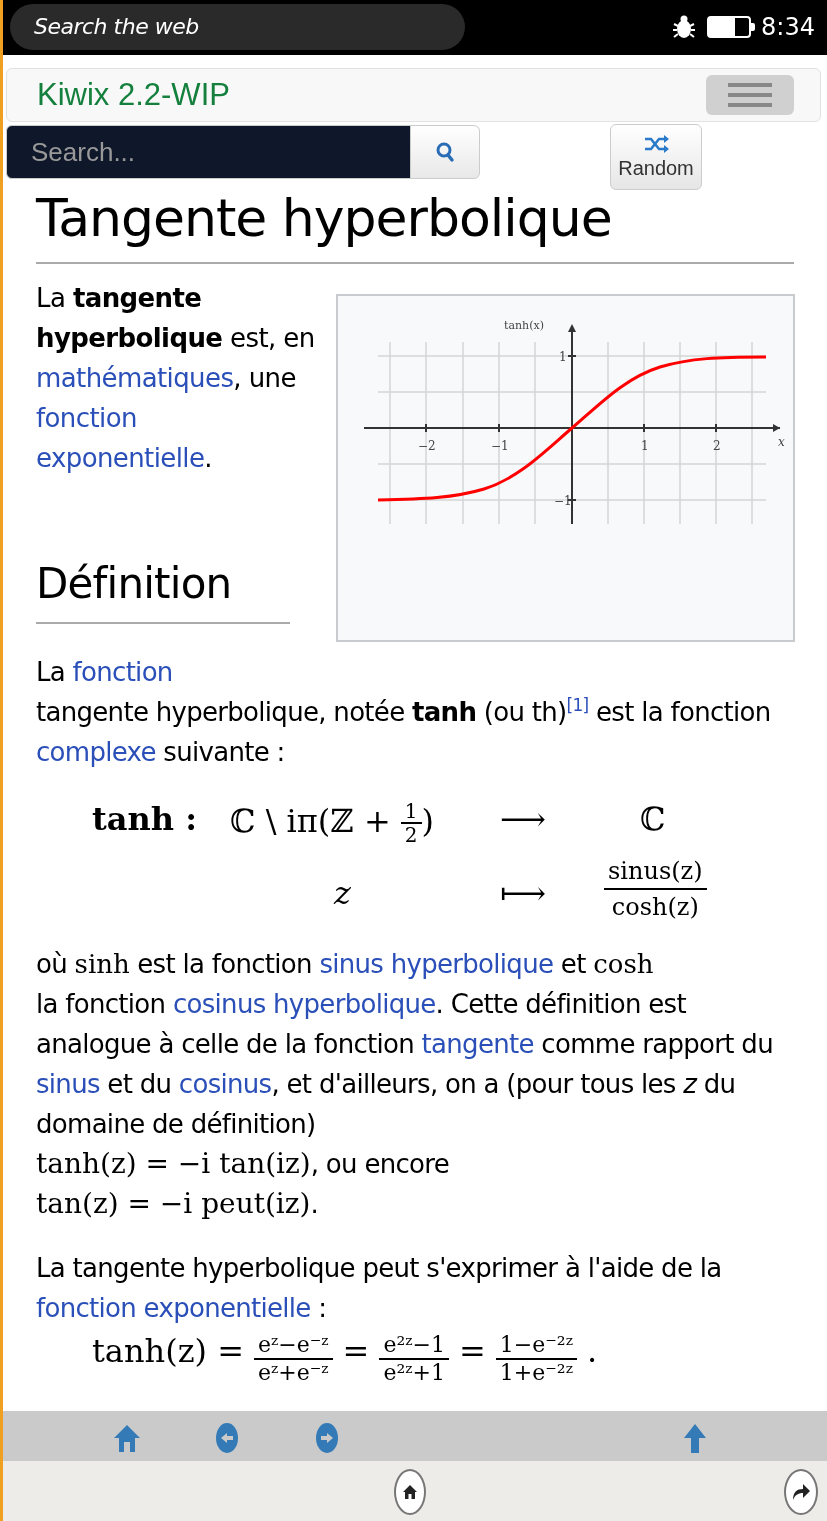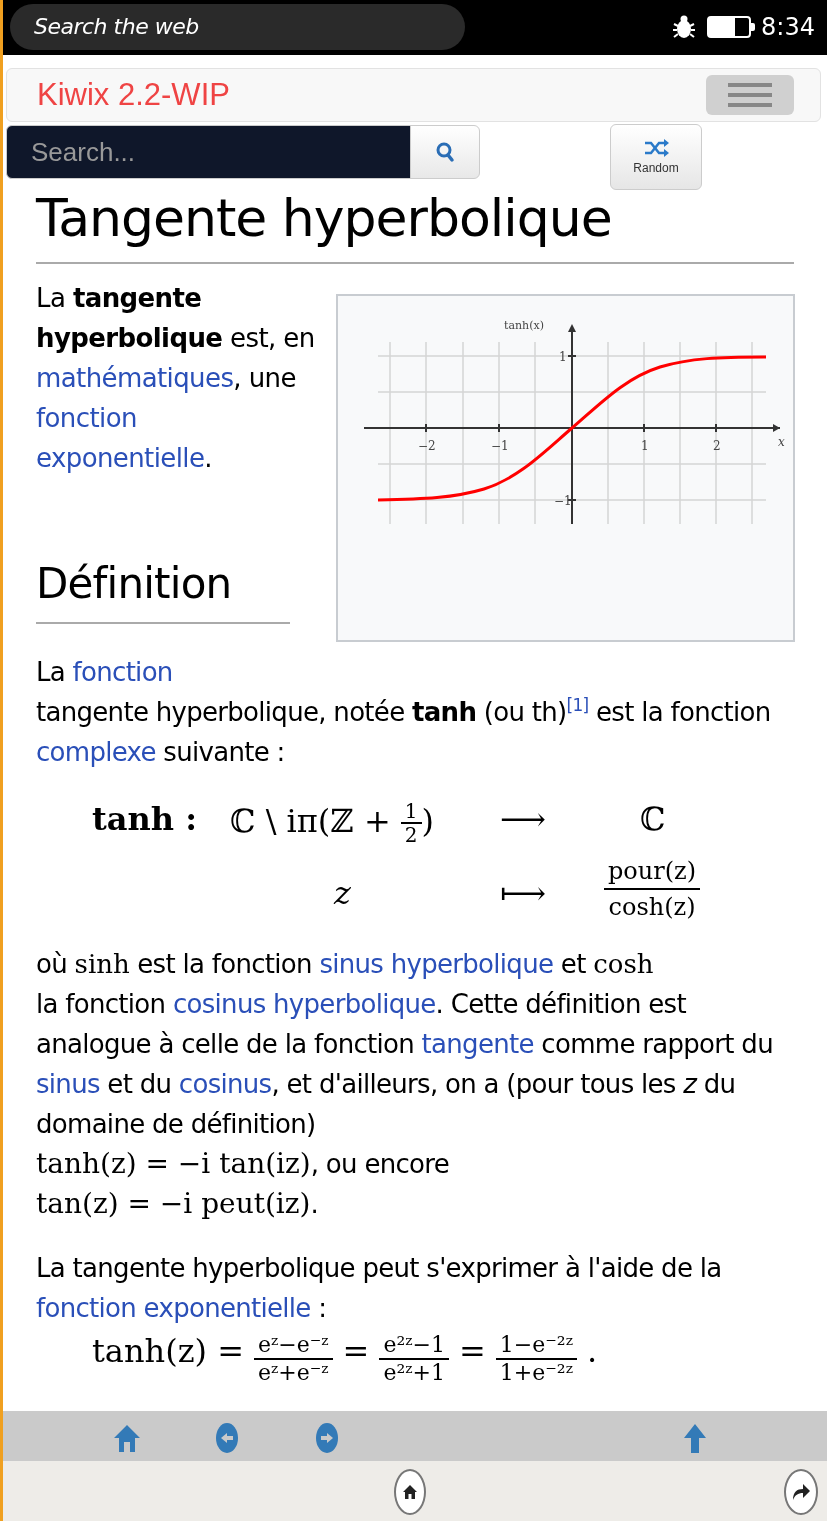--- a/index.html
+++ b/index.html
@@ -11,30 +11,30 @@
   .statusbar { position: absolute; left: 0; top: 0; width: 827px; height: 55px; background: #000; }
   .web-search { position: absolute; left: 10px; top: 4px; width: 455px; height: 46px; border-radius: 23px; background: #2a2a2a; color: #fff; font-family: "DejaVu Sans", sans-serif; font-style: italic; font-size: 22px; line-height: 46px; padding-left: 24px; letter-spacing: -0.5px; }
   .status-right { position: absolute; right: 12px; top: 10px; height: 34px; display: flex; align-items: center; gap: 10px; color: #fff; font-size: 24px; }
   .bug-icon { width: 26px; height: 26px; }
   .battery-icon { width: 44px; height: 22px; border: 2px solid #fff; border-radius: 4px; position: relative; background: #000; }
   .battery-icon::before { content: ""; position: absolute; left: 0; top: 0; width: 26px; height: 18px; background: #fff; }
   .battery-icon::after { content: ""; position: absolute; right: -6px; top: 5px; width: 4px; height: 8px; background: #fff; border-radius: 0 2px 2px 0; }
 
   
   .navbar { position: absolute; left: 6px; top: 68px; width: 815px; height: 54px; background: #f8f8f8; border: 1px solid #e2e2e2; border-radius: 6px; }
-  .brand { position: absolute; left: 30px; top: 8px; font-family: "Liberation Sans", sans-serif; font-size: 31px; color: #ef4444; }
+  .brand { position: absolute; left: 30px; top: 8px; font-family: "Liberation Sans", sans-serif; font-size: 31px; color: #15803d; }
   .hamburger { position: absolute; right: 26px; top: 6px; width: 88px; height: 40px; background: #d0d0d0; border-radius: 6px; display: flex; flex-direction: column; justify-content: center; align-items: center; gap: 6px; }
   .hamburger span { display: block; width: 44px; height: 4px; background: #888; }
 
   
   .search-group { position: absolute; left: 6px; top: 125px; width: 474px; height: 54px; }
   .search-input { position: absolute; left: 0; top: 0; width: 405px; height: 54px; border: 1px solid #ccc; border-radius: 6px 0 0 6px; background: #0f172a; font-family: "Liberation Sans", sans-serif; font-size: 26px; color: #999; padding-left: 24px; outline: none; }
   .search-input::placeholder { color: #999; }
   .search-btn { position: absolute; left: 404px; top: 0; width: 70px; height: 54px; border: 1px solid #ccc; border-radius: 0 6px 6px 0; background: linear-gradient(#fff, #e8e8e8); display: flex; align-items: center; justify-content: center; }
-  .random-btn { position: absolute; left: 610px; top: 124px; width: 92px; height: 66px; border: 1px solid #ccc; border-radius: 6px; background: linear-gradient(#fff, #e6e6e6); display: flex; flex-direction: column; align-items: center; justify-content: center; font-family: "Liberation Sans", sans-serif; font-size: 12px; color: #333; gap: 4px; }
+  .random-btn { position: absolute; left: 610px; top: 124px; width: 92px; height: 66px; border: 1px solid #ccc; border-radius: 6px; background: linear-gradient(#fff, #e6e6e6); display: flex; flex-direction: column; align-items: center; justify-content: center; font-family: "Liberation Sans", sans-serif; font-size: 20px; color: #333; gap: 4px; }
 
   
   .article { position: absolute; left: 36px; top: 182px; width: 760px; color: #000; font-family: "DejaVu Sans", sans-serif; }
   .page-title { font-family: "DejaVu Sans", sans-serif; font-size: 52px; font-weight: normal; line-height: 68px; letter-spacing: -1px; padding-bottom: 10px; border-bottom: 2px solid #aaa; width: 758px; margin-top: 2px; }
   .intro { position: absolute; left: 0; top: 96px; width: 280px; font-size: 26px; line-height: 40px; letter-spacing: -0.6px; }
   a, .link { color: #2a4fb8; text-decoration: none; }
   b { font-weight: bold; }
 
   .figure { position: absolute; left: 300px; top: 112px; width: 459px; height: 348px; background: #f8f9fa; border: 2px solid #c8ccd1; }
   .figure svg { position: absolute; left: 6px; top: 6px; }
@@ -175,21 +175,21 @@
     <span style="position:absolute; left:0; top:6px; font-weight:bold;">tanh :</span>
     <span style="position:absolute; left:138px; top:6px;"><span>ℂ \ iπ(ℤ + </span><span class="frac" style="font-size:20px;line-height:22px;">
           <span class="num">1</span>
           <span class="den">2</span>
         </span><span>)</span></span>
     <span style="position:absolute; left:408px; top:6px;">⟶</span>
     <span style="position:absolute; left:548px; top:6px;">ℂ</span>
     <span class="mathI" style="position:absolute; left:242px; top:80px;">z</span>
     <span style="position:absolute; left:408px; top:80px;">⟼</span>
     <span class="frac" style="position:absolute; left:512px; top:60px; font-size:24px; line-height:34px;">
-        <span class="num">pour(z)</span>
+        <span class="num">sinus(z)</span>
         <span class="den">cosh(z)</span>
       </span>
   </div>
 
   <div class="para" style="top:762px;">
     <span>où </span><span class="math">sinh</span><span> est la fonction </span><a class="link">sinus hyperbolique</a><span> et </span><span class="math">cosh</span><br>
     <span>la fonction </span><a class="link">cosinus hyperbolique</a><span>. Cette définition est analogue à celle de la fonction </span><a class="link">tangente</a><span> comme rapport du </span><a class="link">sinus</a><span> et du </span><a class="link">cosinus</a><span>, et d'ailleurs, on a (pour tous les </span><i>z</i><span> du domaine de définition)</span><br>
     <span class="math" style="font-size:28px;">tanh(z) = −i tan(iz)</span><span>, ou encore</span><br>
     <span class="math" style="font-size:28px;">tan(z) = −i peut(iz)</span><span>.</span>
   </div>

